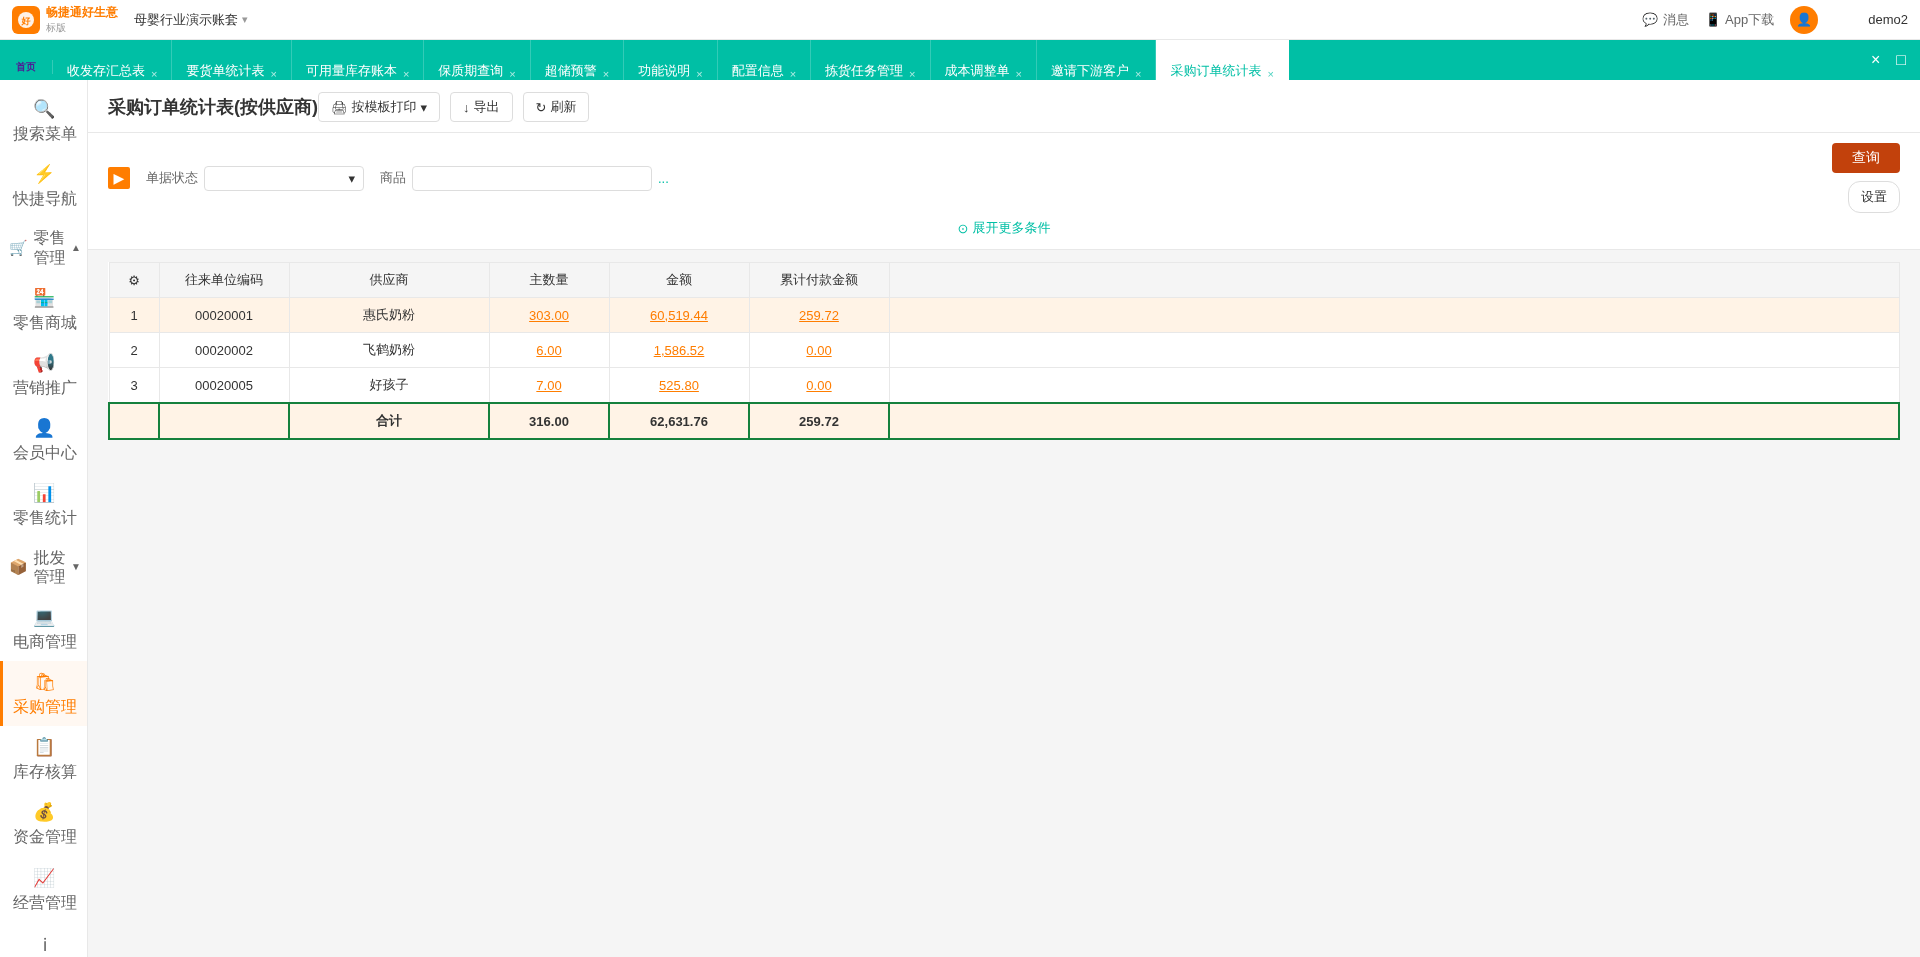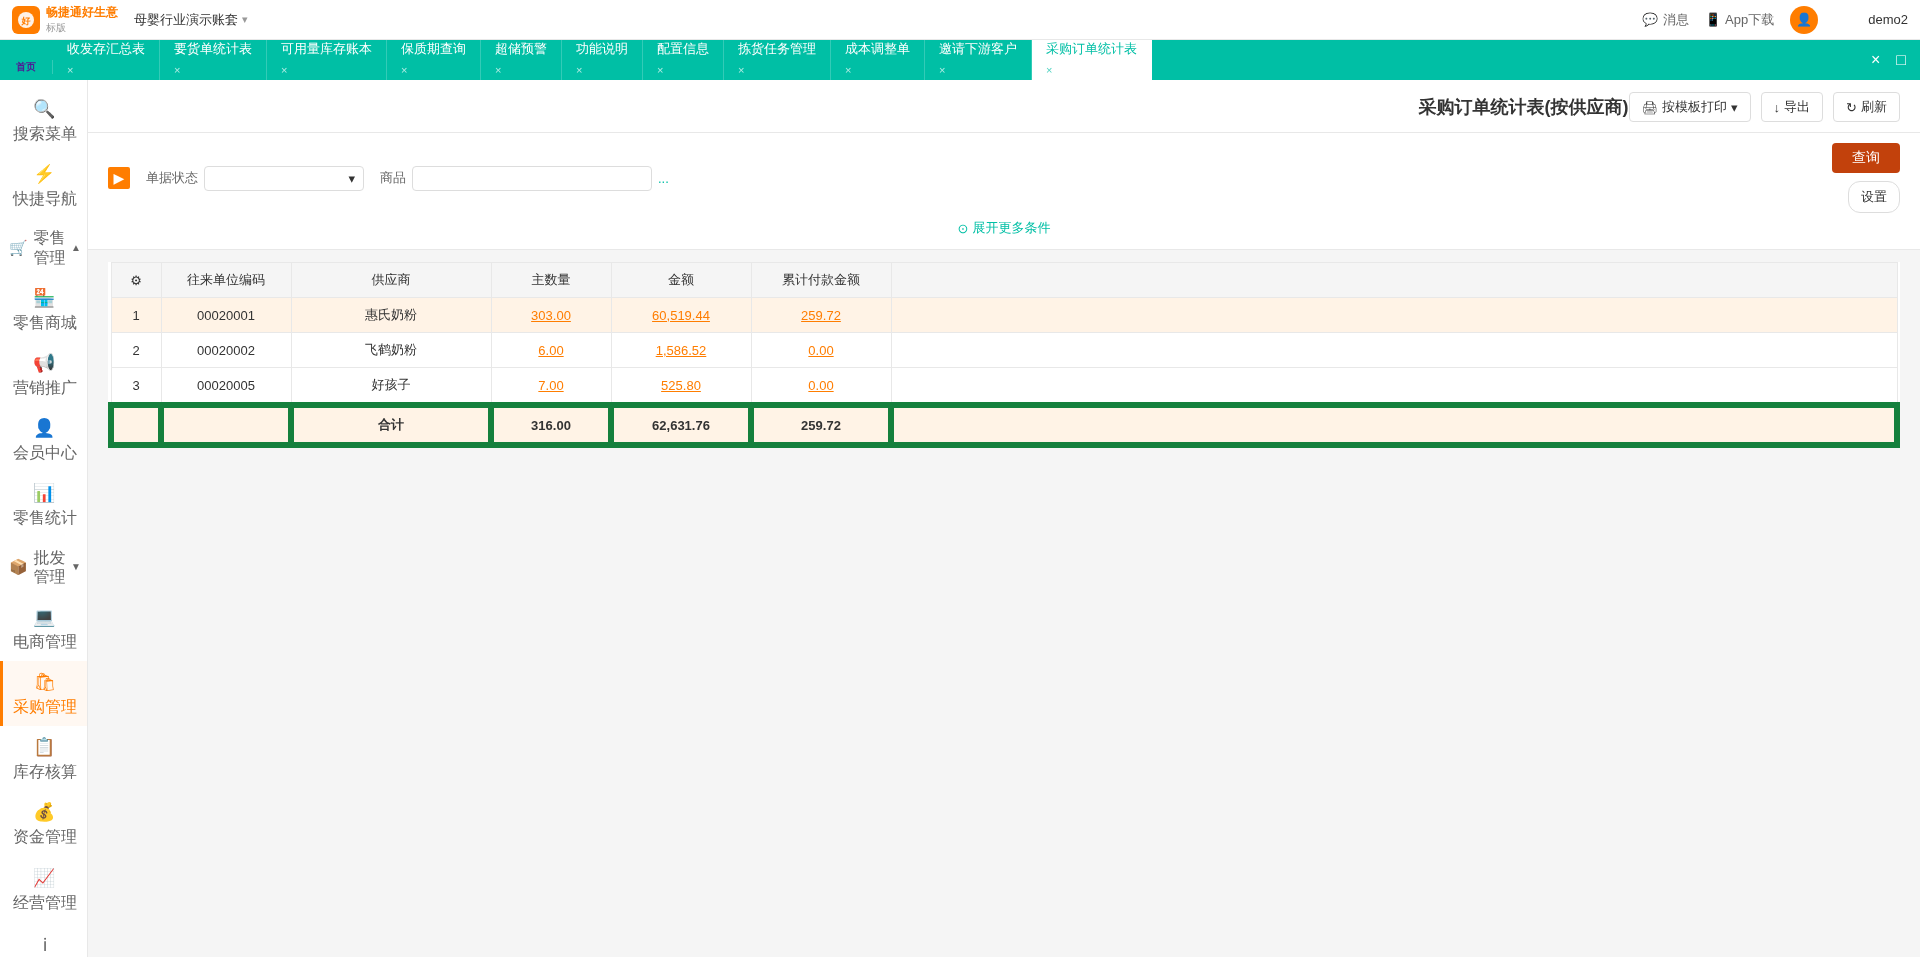--- a/index.html
+++ b/index.html
@@ -11,42 +11,42 @@
     .logo-area { display: flex; align-items: center; gap: 6px; }
     .logo-icon { width: 28px; height: 28px; background: #ff7d00; border-radius: 6px; display: flex; align-items: center; justify-content: center; color: white; font-size: 12px; font-weight: bold; }
     .workspace-selector { display: flex; align-items: center; gap: 4px; color: #333; font-size: 13px; cursor: pointer; padding: 4px 8px; border-radius: 4px; justify-content: flex-end; }
     .top-bar-right { display: flex; align-items: center; gap: 16px; }
     .top-bar-btn { display: flex; align-items: center; gap: 4px; color: #666; font-size: 13px; cursor: pointer; }
     .avatar { width: 28px; height: 28px; border-radius: 50%; background: #ff7d00; display: flex; align-items: center; justify-content: center; color: white; font-size: 12px; }
     .username { color: #333; font-size: 13px; margin-left: 44px; }
 
     
     .nav-tabs { height: 40px; background: #00bfa5; display: flex; align-items: center; padding: 0; flex-shrink: 0; overflow: hidden; }
-    .nav-tab { height: 40px; padding: 0 14px; display: flex; align-items: flex-start; gap: 6px; color: #fff; font-size: 13px; cursor: pointer; white-space: nowrap; border-right: 1px solid rgba(255,255,255,0.2); flex-shrink: 0; flex-direction: column; }
+    .nav-tab { height: 40px; padding: 0 14px; display: flex; align-items: flex-end; gap: 6px; color: #fff; font-size: 13px; cursor: pointer; white-space: nowrap; border-right: 1px solid rgba(255,255,255,0.2); flex-shrink: 0; }
     .nav-tab.active { background: #fff; color: #00bfa5; }
     .nav-tab .close-x { font-size: 11px; opacity: 0.7; }
     .nav-home { padding: 0 16px; font-size: 10px; color: #4c1d95; font-weight: bold; border-right: 1px solid rgba(255,255,255,0.2); margin-top: 14px; }
     .nav-tabs-end { margin-left: auto; display: flex; align-items: center; gap: 4px; padding-right: 8px; }
     .nav-end-btn { color: #fff; background: none; border: none; cursor: pointer; font-size: 16px; padding: 2px 6px; }
 
     
     .main-layout { display: flex; flex: 1; overflow: hidden; }
 
     
     .sidebar { width: 88px; background: #fff; border-right: 1px solid #e8e8e8; display: flex; flex-direction: column; align-items: center; padding-top: 8px; overflow-y: auto; flex-shrink: 0; }
     .sidebar-item { width: 100%; display: flex; flex-direction: column; align-items: center; padding: 10px 4px; cursor: pointer; color: #666; font-size: 12px; gap: 4px; border-left: 3px solid transparent; }
     .sidebar-item.active { color: #ff7d00; background: #fff8f2; border-left-color: #ff7d00; }
     .sidebar-icon { font-size: 18px; }
     .sidebar-label { font-size: 16px; text-align: center; line-height: 1.2; }
 
     
     .content-area { flex: 1; display: flex; flex-direction: column; overflow: hidden; background: #f5f5f5; }
 
     
-    .page-header { background: #fff; padding: 12px 20px 10px; border-bottom: 1px solid #e8e8e8; display: flex; align-items: center; justify-content: flex-end; flex-shrink: 0; }
+    .page-header { background: #fff; padding: 12px 20px 10px; border-bottom: 1px solid #e8e8e8; display: flex; align-items: center; justify-content: flex-start; flex-shrink: 0; }
     .page-title { font-size: 18px; font-weight: bold; color: #333; }
     .page-actions { display: flex; align-items: center; gap: 10px; }
     .btn-print { display: flex; align-items: center; gap: 4px; border: 1px solid #ddd; background: #fff; padding: 5px 12px; border-radius: 4px; cursor: pointer; font-size: 13px; color: #333; }
     .btn-export { display: flex; align-items: center; gap: 4px; border: 1px solid #ddd; background: #fff; padding: 5px 12px; border-radius: 4px; cursor: pointer; font-size: 13px; color: #333; }
     .btn-refresh { display: flex; align-items: center; gap: 4px; border: 1px solid #ddd; background: #fff; padding: 5px 12px; border-radius: 4px; cursor: pointer; font-size: 13px; color: #333; }
 
     
     .filter-area { background: #fff; padding: 10px 20px; border-bottom: 1px solid #e8e8e8; flex-shrink: 0; }
     .filter-row { display: flex; align-items: center; gap: 16px; flex-wrap: wrap; }
     .filter-toggle { width: 22px; height: 22px; background: #ff7d00; color: white; border: none; cursor: pointer; display: flex; align-items: center; justify-content: center; border-radius: 2px; font-size: 14px; flex-shrink: 0; }
@@ -65,21 +65,21 @@
     .btn-settings { border: 1px solid #ddd; background: #fff; padding: 6px 12px; border-radius: 12px; cursor: pointer; font-size: 13px; color: #333; margin-top: 4px; display: block; }
     .filter-right { margin-left: auto; display: flex; flex-direction: column; align-items: flex-end; gap: 4px; }
 
     
     .table-container { flex: 1; overflow: auto; padding: 12px 20px; }
     .data-table { width: 100%; border-collapse: collapse; background: #fff; }
     .data-table th { background: #f5f5f5; border: 1px solid #e8e8e8; padding: 8px 12px; text-align: center; font-weight: 500; color: #333; font-size: 13px; white-space: nowrap; }
     .data-table td { border: 1px solid #e8e8e8; padding: 8px 12px; text-align: center; font-size: 13px; color: #333; }
     .data-table tbody tr.row-selected { background: #fff3e6; }
     .data-table .num-link { color: #ff7d00; text-decoration: underline; cursor: pointer; }
-    .data-table tfoot td { background: #fff3e6; font-weight: bold; color: #333; border: 6px solid #15803d; }
+    .data-table tfoot td { background: #fff3e6; font-weight: bold; color: #333; border: 2px solid #15803d; }
     .col-seq { width: 50px; }
     .col-code { width: 130px; }
     .col-supplier { width: 200px; }
     .col-qty { width: 120px; }
     .col-amount { width: 140px; }
     .col-paid { width: 140px; }
   </style>
 </head>
 <body>
 

